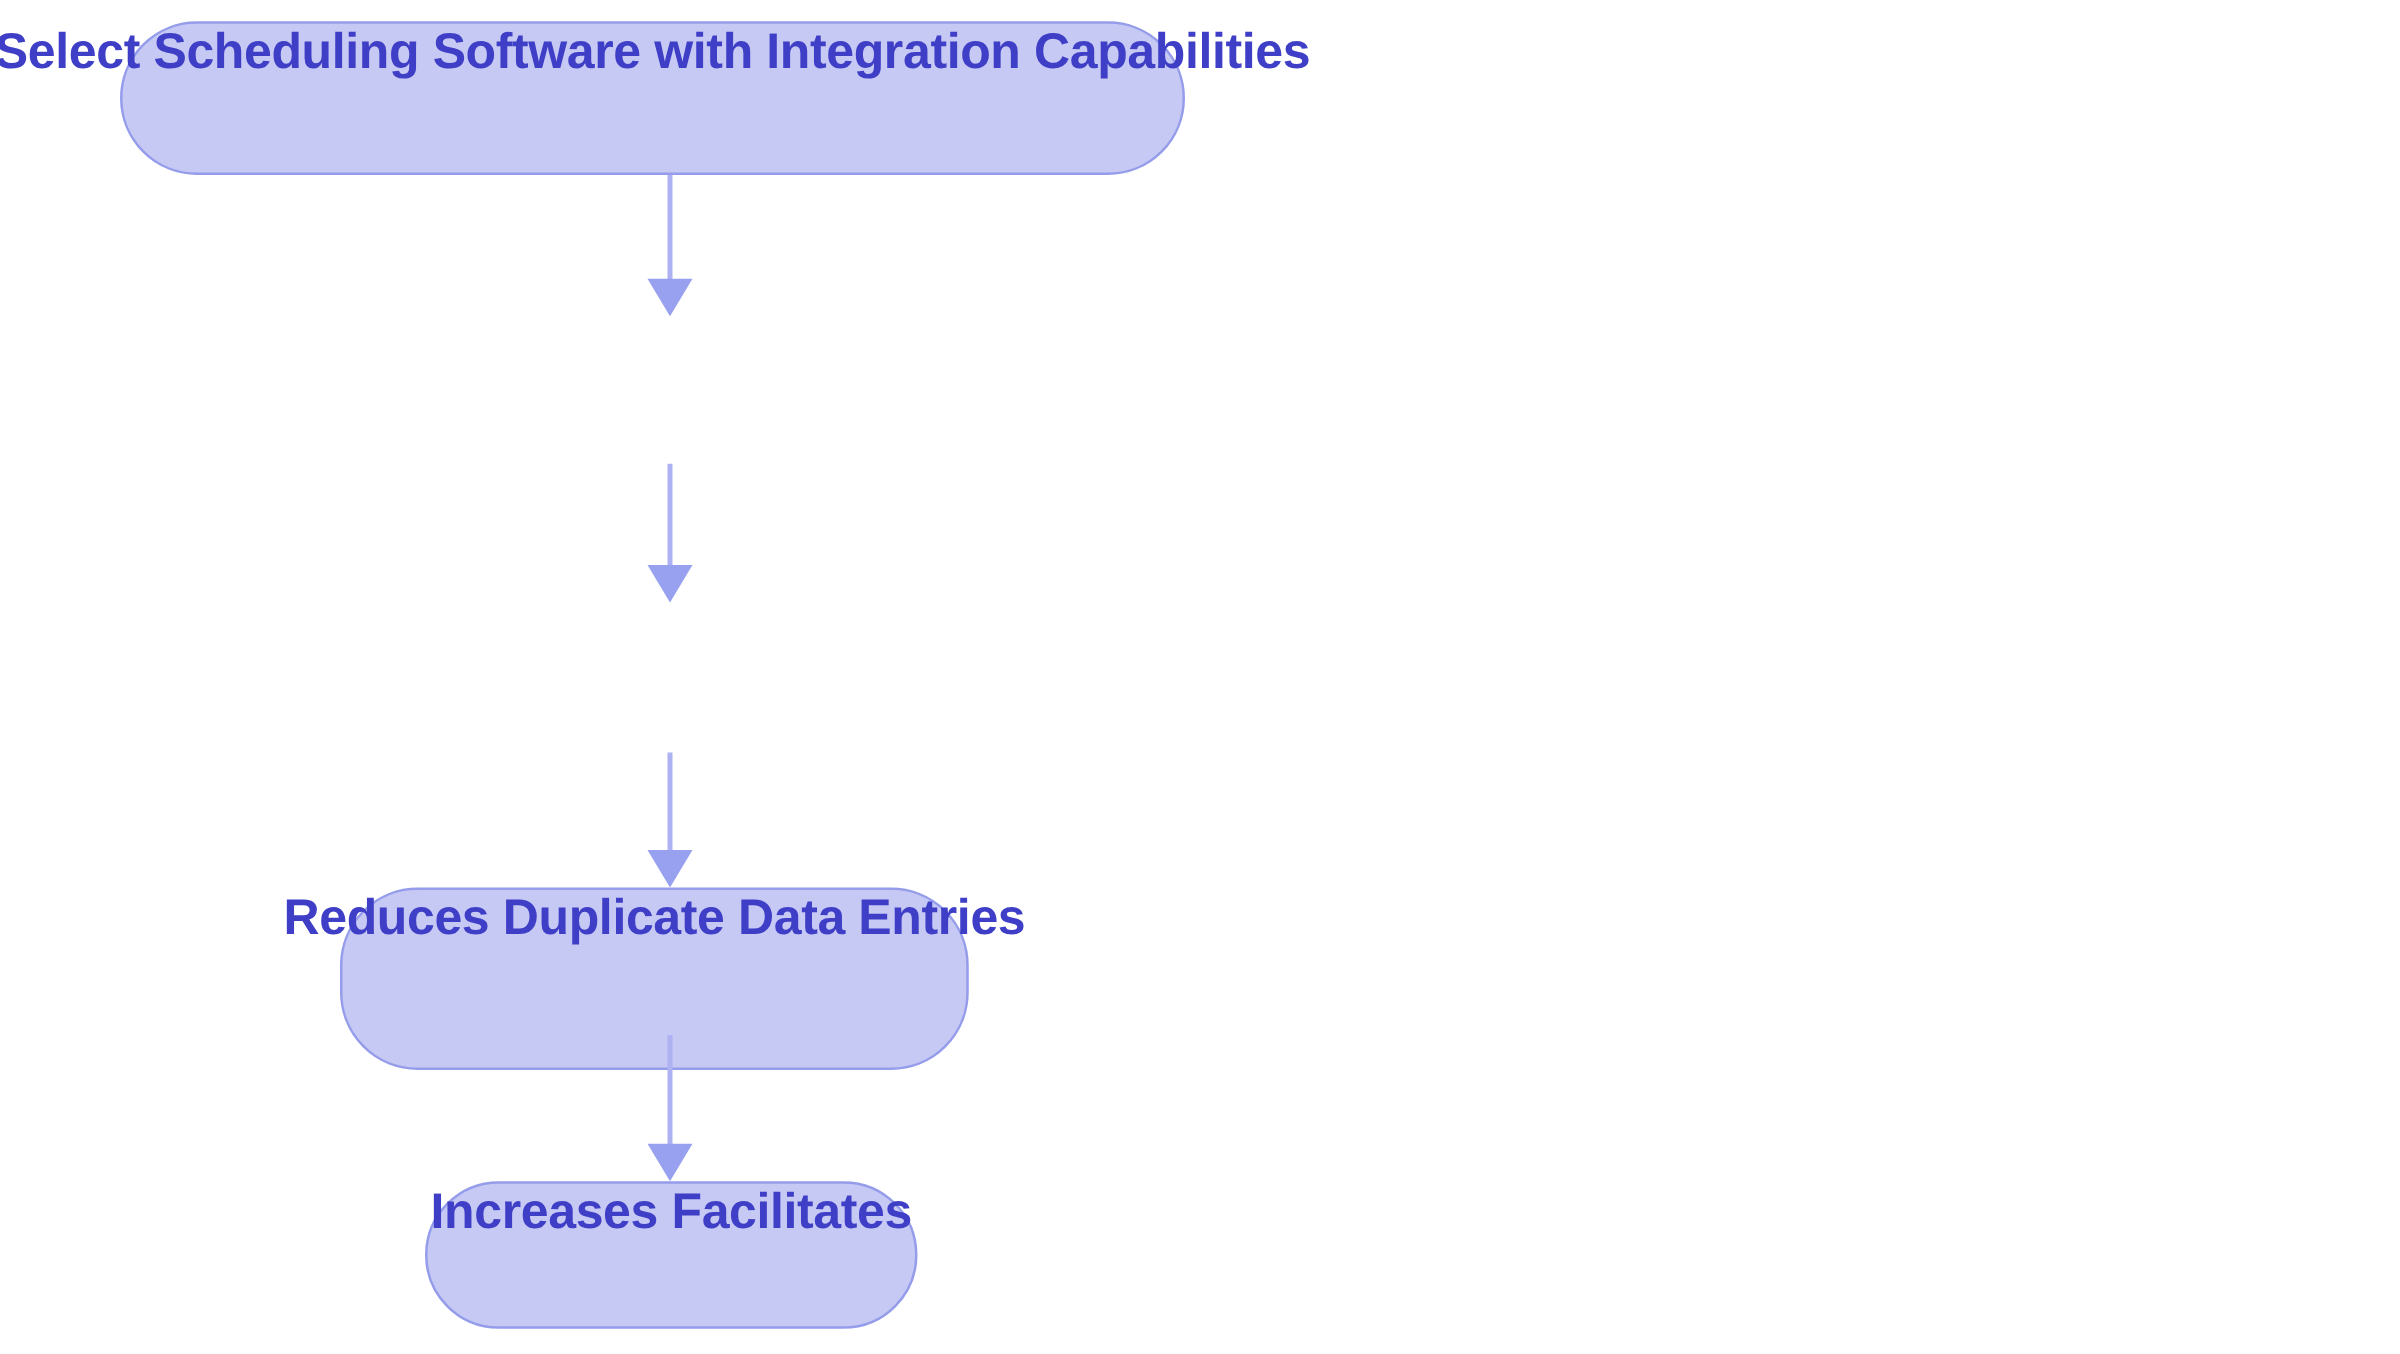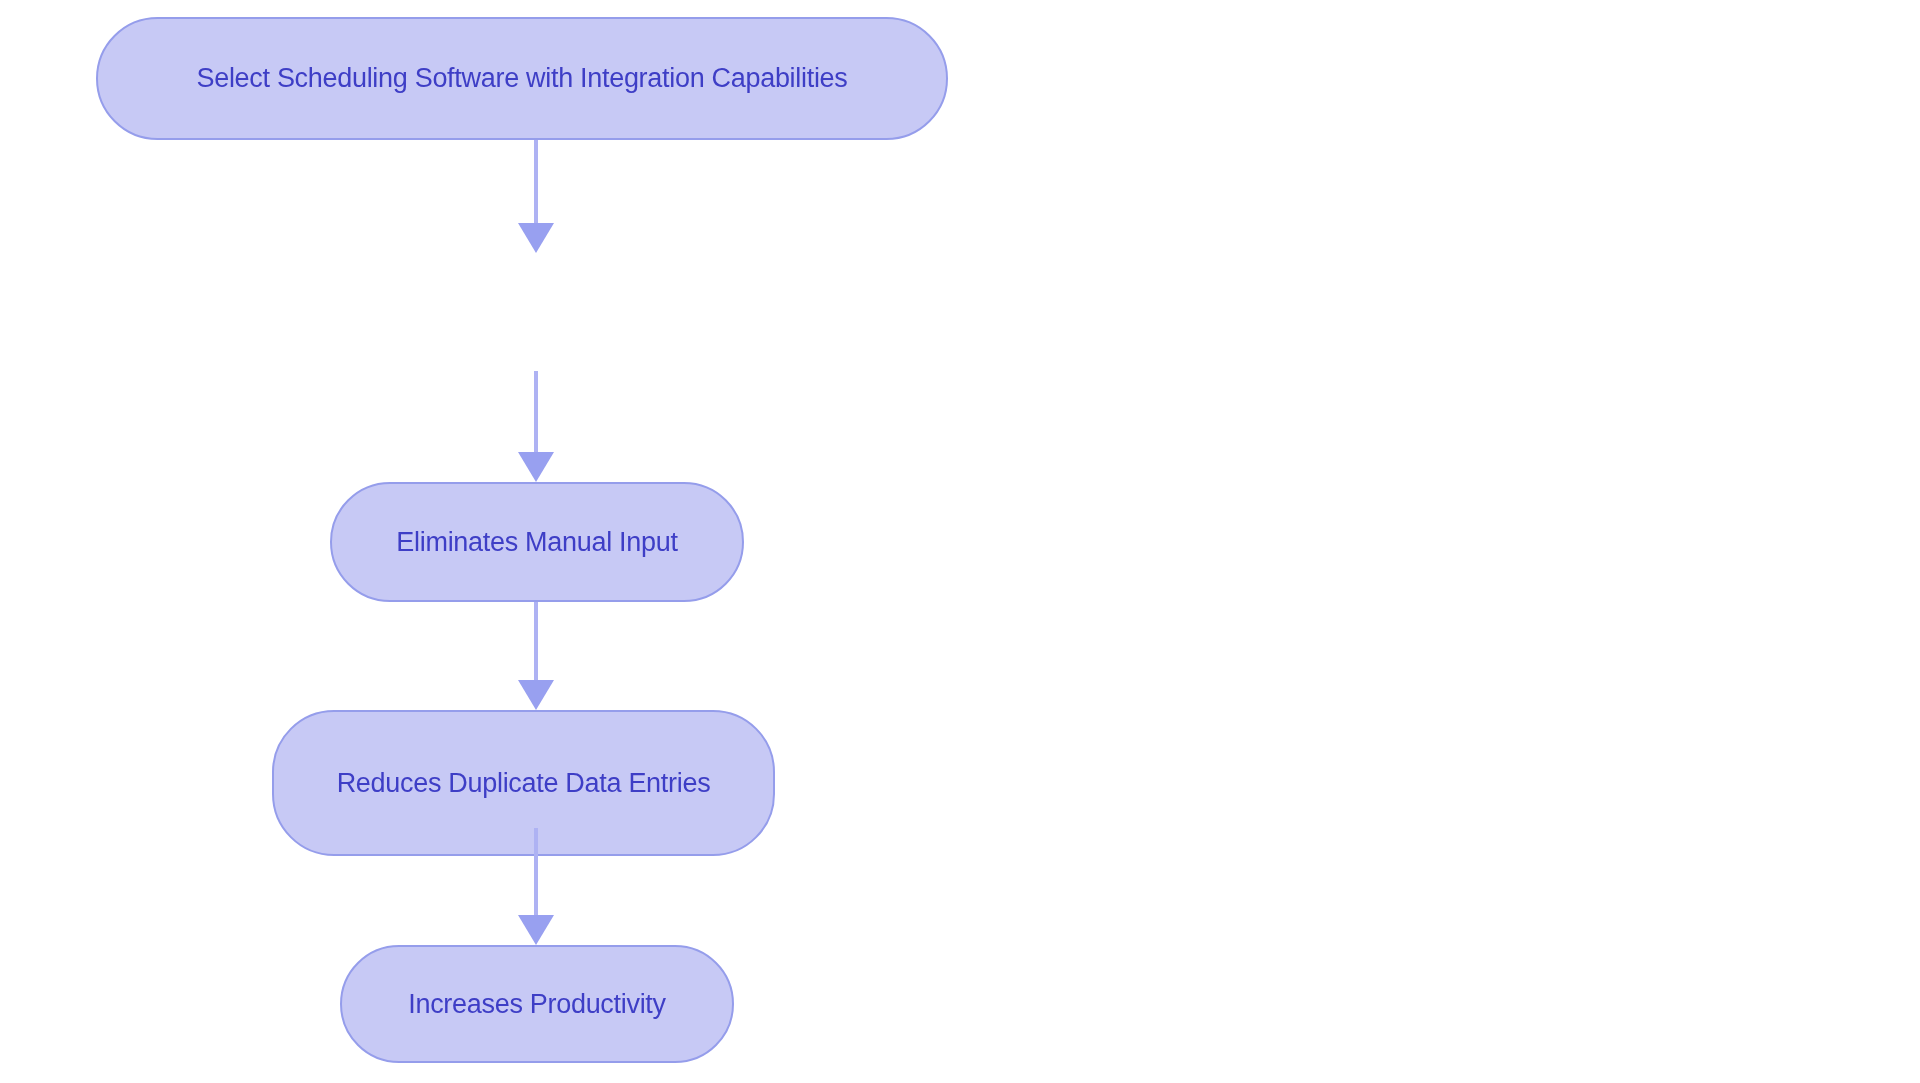--- a/index.html
+++ b/index.html
@@ -20,26 +20,26 @@
     background:var(--bg);
     overflow:hidden;
   }
   .node{
     position:absolute;
     background:var(--node-fill);
     border:2px solid var(--node-border);
     border-radius:62px;
     color:var(--node-text);
     display:flex;
-    align-items:center;
     justify-content:center;
-    font-size:27px;
+    font-size:40px;
     letter-spacing:-0.3px;
     white-space:nowrap;
     text-align:center;
+    font-weight:bold;
   }
   .node-select      {left:96px;  top:17px;  width:852px; height:123px;}
   .node-stat        {left:1032px;top:17px;  width:790px; height:121px;}
   .node-workflows   {left:276px; top:253px; width:494px; height:118px;}
   .node-manual      {left:330px; top:482px; width:414px; height:120px;}
   .node-duplicate   {left:272px; top:710px; width:503px; height:146px;}
   .node-productivity{left:340px; top:945px; width:394px; height:118px;}
 
   .arrow{
     position:absolute;
@@ -83,35 +83,32 @@
     <div class="shaft"></div>
     <div class="head"></div>
   </div>
 
 
   <div class="arrow arrow-2">
     <div class="shaft"></div>
     <div class="head"></div>
   </div>
 
-  <div class="node node-manual">
-    <span>Eliminates Manual Input</span>
-  </div>
 
   <div class="arrow arrow-3">
     <div class="shaft"></div>
     <div class="head"></div>
   </div>
 
   <div class="node node-duplicate">
     <span>Reduces Duplicate Data Entries</span>
   </div>
 
   <div class="arrow arrow-4">
     <div class="shaft"></div>
     <div class="head"></div>
   </div>
 
   <div class="node node-productivity">
-    <span>Increases Productivity</span>
+    <span>Increases Facilitates</span>
   </div>
 
 </div>
 
 </body></html>

